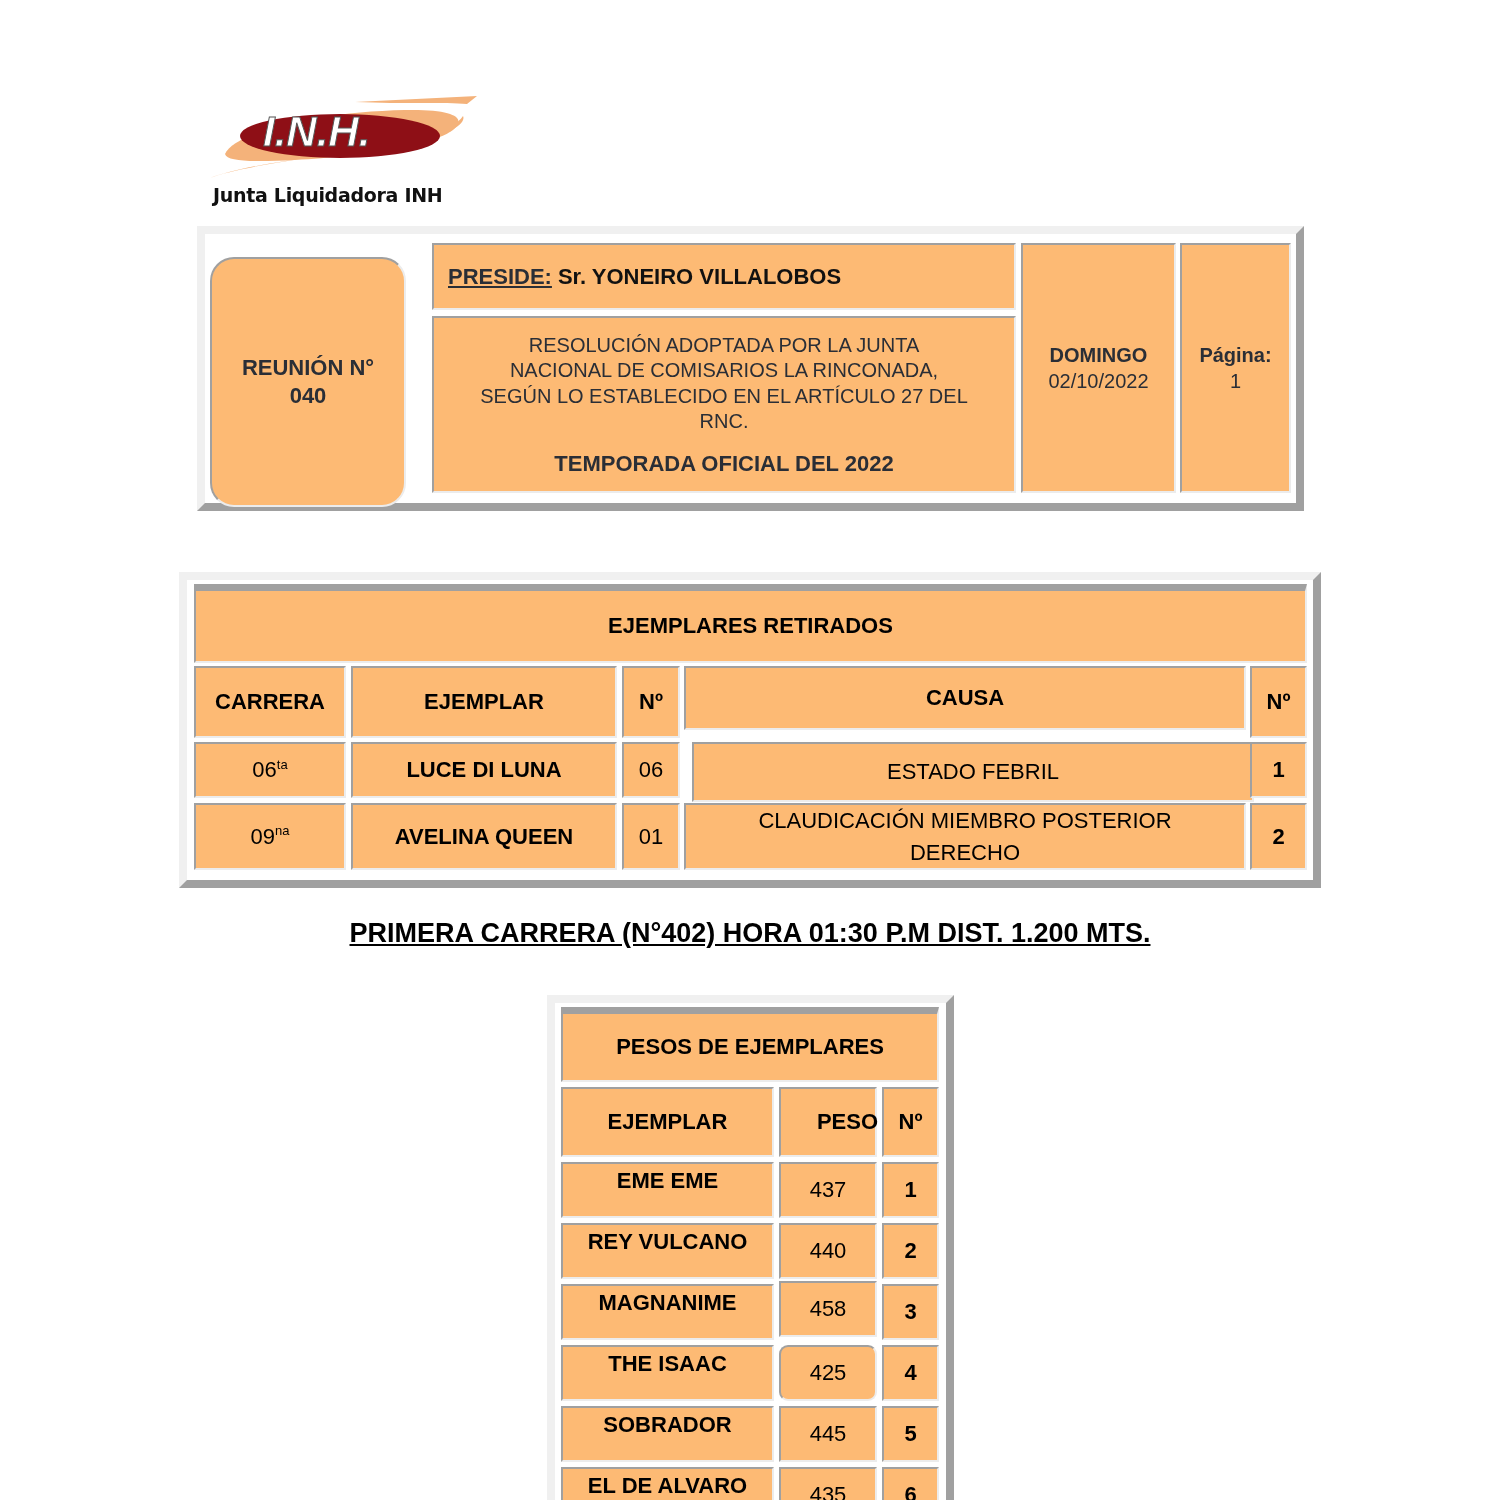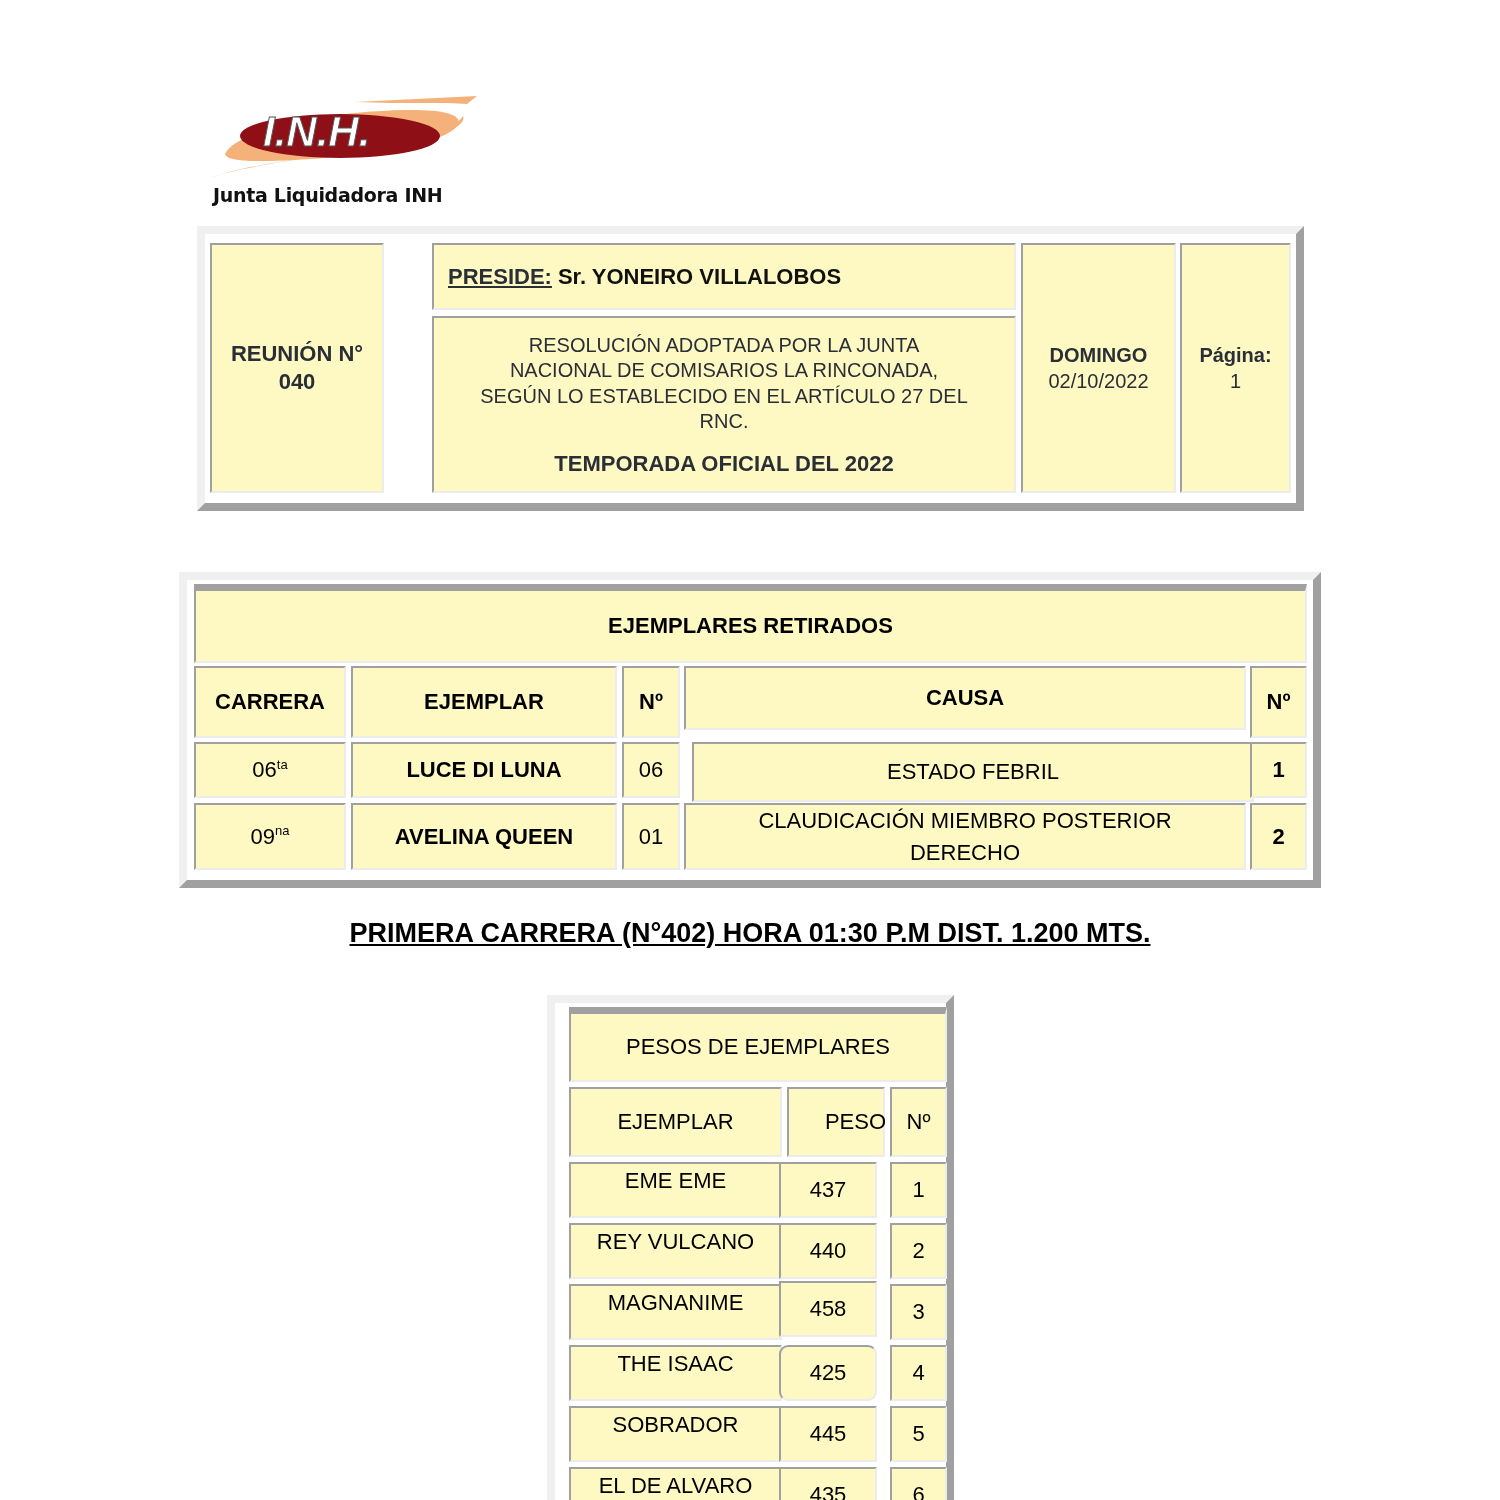--- a/index.html
+++ b/index.html
@@ -9,21 +9,21 @@
   
   .logo { position:absolute; left:205px; top:94px; width:280px; height:120px; }
   .logo svg { position:absolute; left:0; top:0; }
   .logo-caption { position:absolute; left:8px; top:90px; font-family:"DejaVu Sans", sans-serif;
                   font-weight:bold; font-size:19px; color:#111; letter-spacing:-0.3px; white-space:nowrap; }
 
   
   .frame { position:absolute; box-sizing:border-box; background:#fff;
            border-style:solid; border-width:8px;
            border-color:#f0f0f0 #a0a0a0 #a0a0a0 #f0f0f0; }
-  .cell { position:absolute; box-sizing:border-box; background:#fef9c3;
+  .cell { position:absolute; box-sizing:border-box; background:#fdba74;
           border-style:solid; border-width:2px;
           border-color:#a0a0a0 #ececec #ececec #a0a0a0;
           display:flex; align-items:center; justify-content:center; text-align:center; }
 
   
   .hdr { color:#2a2e36; }
   .reunion { font-size:22px; font-weight:bold; line-height:28px; flex-direction:column; }
   .preside { justify-content:flex-start; padding-left:14px; font-size:22px; }
   .preside .lbl { text-decoration:underline; font-weight:bold; }
   .preside .name { font-weight:bold; margin-left:6px; color:#111; }
@@ -34,39 +34,39 @@
 
   
   .t2 { font-size:22px; }
   .t2 .b { font-weight:bold; }
   sup { font-size:13px; vertical-align:top; position:relative; top:-6px; }
 
   .race-title { position:absolute; left:0; width:1500px; top:918px; text-align:center;
                 font-weight:bold; font-size:27px; text-decoration:underline; white-space:nowrap; }
 
   .t3 { font-size:22px; }
-  .t3 .b { font-weight:normal;margin-left:8px; }
+  .t3 .b { font-weight:bold; }
   .t3 .name { align-items:flex-start; padding-top:4px; }
 </style>
 </head>
 <body>
 
 <div class="logo">
   <svg width="280" height="90" viewBox="0 0 280 90">
     <path d="M5,84 C40,70 120,62 200,50 C240,44 262,30 258,22 C250,36 210,46 150,56 C90,66 30,74 5,84 Z" fill="#f4b27a"></path>
     <path d="M20,60 C30,38 110,18 200,16 C250,15 262,24 248,36 C230,50 160,62 90,66 C50,68 22,68 20,60 Z" fill="#f4b27a"></path>
     <ellipse cx="135" cy="42" rx="100" ry="22" fill="#8e0f16"></ellipse>
     <path d="M150,8 L272,2 L262,10 C240,8 200,10 150,8 Z" fill="#f4b27a"></path>
     <text x="58" y="52" font-family="Liberation Sans, sans-serif" font-weight="bold" font-style="italic" font-size="42" fill="#ffffff" stroke="#555" stroke-width="1">I.N.H.</text>
   </svg>
   <div class="logo-caption">Junta Liquidadora INH</div>
 </div>
 
 <div class="frame hdr" style="left:197px; top:226px; width:1107px; height:285px;">
-  <div class="cell reunion" style="left:5px; top:9px; width:174px; height:250px;">
+  <div class="cell reunion" style="left:5px; top:23px; width:196px; height:250px;border-radius:24px;">
     <span>REUNIÓN N°</span>
     <span>040</span>
   </div>
   <div class="cell preside" style="left:227px; top:9px; width:584px; height:67px;">
     <span class="lbl">PRESIDE:</span>
     <span class="name">Sr. YONEIRO VILLALOBOS</span>
   </div>
   <div class="cell resol" style="left:227px; top:82px; width:584px; height:177px;">
     <span>RESOLUCIÓN ADOPTADA POR LA JUNTA</span>
     <span>NACIONAL DE COMISARIOS LA RINCONADA,</span>

